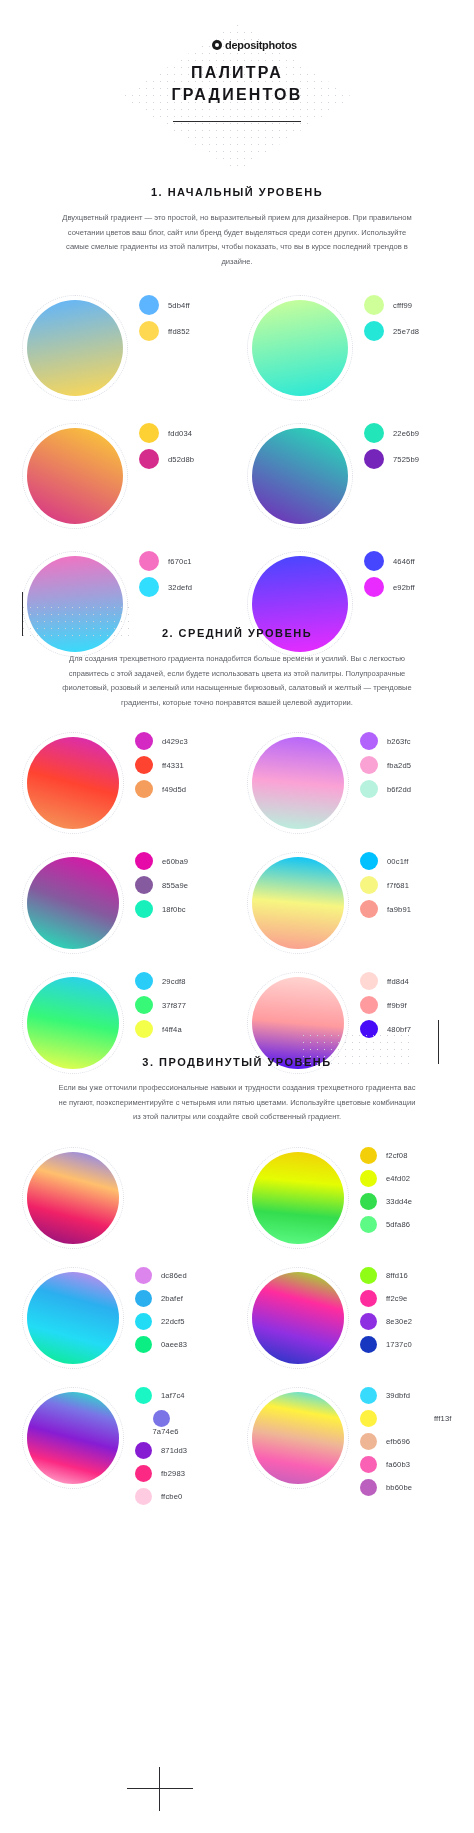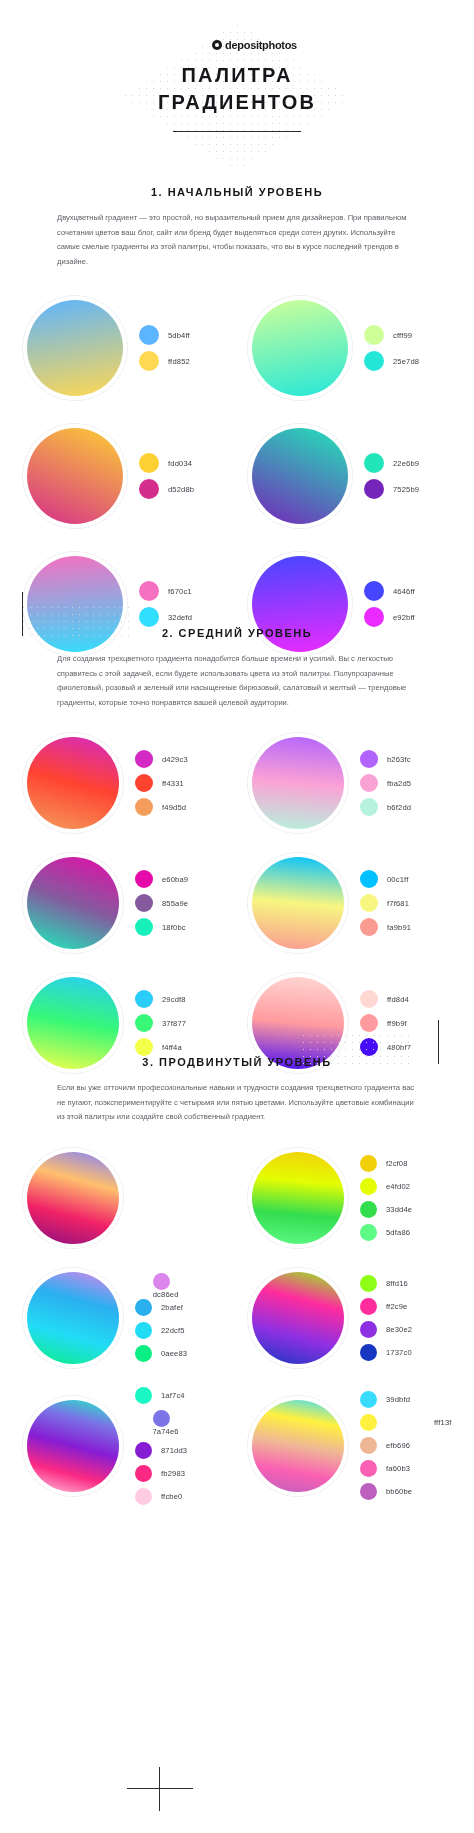--- a/index.html
+++ b/index.html
@@ -28,47 +28,47 @@
     width:10px; height:10px; border-radius:50%;
     background:#1a1a1a; position:relative; display:inline-block;
   }
   .logo-mark::after {
     content:""; position:absolute; left:3px; top:3px;
     width:4px; height:4px; border-radius:50%; background:#fff;
   }
   .logo-text { font-size:11px; font-weight:700; color:#1a1a1a; letter-spacing:-.3px; }
   .main-title {
     position:relative;
-    font-size:20px; font-weight:700; color:#16161a;
+    font-size:16px; font-weight:700; color:#16161a;
     letter-spacing:2.2px; line-height:1.36;
   }
   .title-rule { position:relative; width:128px; height:1px; background:#2b2b30; margin:15px auto 0; }
 
   
   .section { position:relative; }
   .sec-head {
     text-align:center; font-size:11px; font-weight:700;
     color:#16161a; letter-spacing:1.5px;
   }
   .sec-body {
     margin:13px auto 0; width:360px;
-    font-size:7.6px; line-height:1.92;
+    text-align:center; font-size:7.6px; line-height:1.92;
     color:#5d6067;
   }
   .sec-deco {
     position:absolute; width:110px; height:36px;
     background-image:radial-gradient(#ced1d8 0.8px, transparent 1px);
     background-size:7px 7px;
   }
   .sec-bar { position:absolute; width:1px; background:#2b2b30; }
 
   
   .grid { width:430px; margin:0 auto; }
   .grid-row { display:flex; justify-content:space-between; }
-  .cell { display:flex; align-items:center; width:205px; }
+  .cell { display:flex; align-items:flex-start; width:205px; }
   .cell.right { justify-content:flex-start; }
   .orb-wrap {
     padding:4px; border-radius:50%;
     border:1px dotted #dcdfe6;
     flex:none;
   }
   .orb { border-radius:50%; }
   .chips { margin-left:11px; display:flex; flex-direction:column; }
   .chip { display:flex; align-items:center; }
   .chip-dot { border-radius:50%; flex:none; }
@@ -363,21 +363,21 @@
                 </div>
               </div>
             </div>
           </div>
           <div class="grid-row" style="margin-bottom: 18px;">
             <div class="cell">
               <div class="orb-wrap">
                 <div class="orb" style="width: 92px; height: 92px; background: linear-gradient(195deg, rgb(220, 134, 237), rgb(43, 175, 239), rgb(34, 220, 245), rgb(10, 238, 131));"></div>
               </div>
               <div class="chips">
-                <div class="chip" style="margin-bottom: 0; flex-direction: column;">
+                <div class="chip" style="margin-bottom: 6px;">
                   <span class="chip-dot" style="width: 17px; height: 17px; background: rgb(220, 134, 237);"></span>
                   <span class="chip-label">dc86ed</span>
                 </div>
                 <div class="chip" style="margin-bottom: 6px;">
                   <span class="chip-dot" style="width: 17px; height: 17px; background: rgb(43, 175, 239);"></span>
                   <span class="chip-label">2bafef</span>
                 </div>
                 <div class="chip" style="margin-bottom: 6px;">
                   <span class="chip-dot" style="width: 17px; height: 17px; background: rgb(34, 220, 245);"></span>
                   <span class="chip-label">22dcf5</span>

